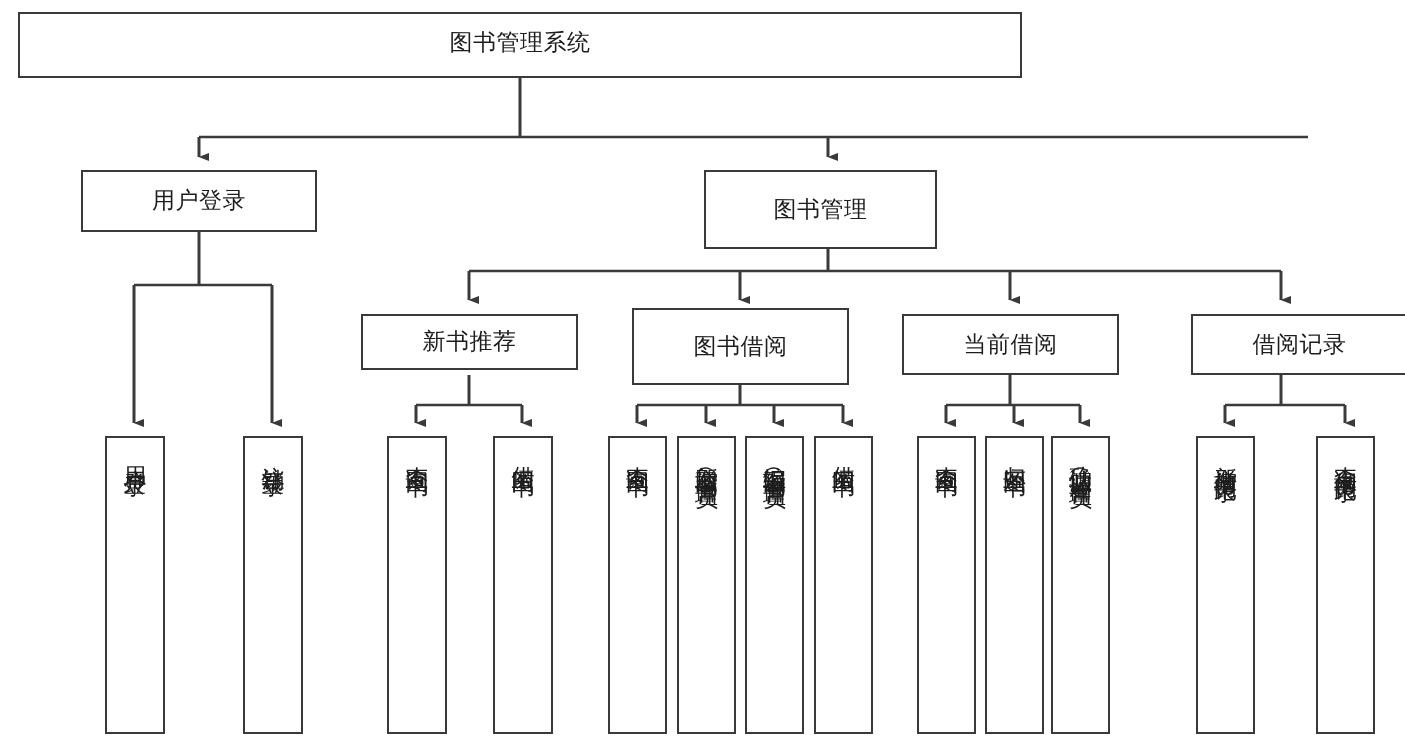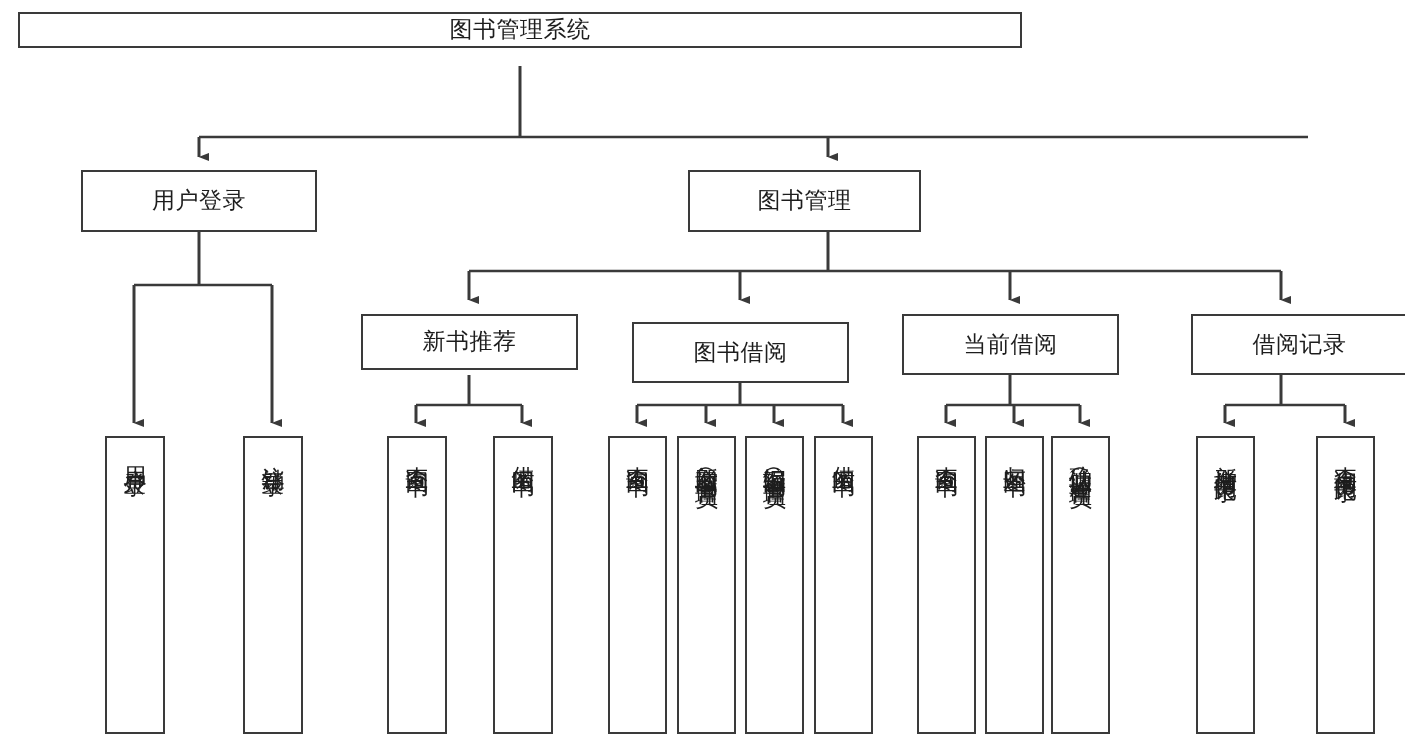--- a/index.html
+++ b/index.html
@@ -116,35 +116,35 @@
       <path d="M1014,405 L1014,423" marker-end="url(#arrowhead)"></path>
       <path d="M1080,405 L1080,423" marker-end="url(#arrowhead)"></path>
 
       <path d="M1281,375 L1281,405"></path>
       <path d="M1225,405 L1345,405" stroke-width="2.6"></path>
       <path d="M1225,405 L1225,423" marker-end="url(#arrowhead)"></path>
       <path d="M1345,405 L1345,423" marker-end="url(#arrowhead)"></path>
     </g>
   </svg>
 
-  <div class="node-box horiz" style="left:18px; top:12px; width:1004px; height:36px;">
+  <div class="node-box horiz" style="left:18px; top:12px; width:1004px; height:66px;font-family:Liberation Mono, monospace;">
     <span class="node-label">图书管理系统</span>
   </div>
 
   <div class="node-box horiz" style="left:81px; top:170px; width:236px; height:62px;">
     <span class="node-label">用户登录</span>
   </div>
-  <div class="node-box horiz" style="left:688px; top:170px; width:233px; height:62px;">
+  <div class="node-box horiz" style="left:704px; top:170px; width:233px; height:79px;">
     <span class="node-label">图书管理</span>
   </div>
 
   <div class="node-box horiz" style="left:361px; top:314px; width:217px; height:56px;">
     <span class="node-label">新书推荐</span>
   </div>
-  <div class="node-box horiz" style="left:632px; top:322px; width:217px; height:61px;">
+  <div class="node-box horiz" style="left:632px; top:308px; width:217px; height:77px;">
     <span class="node-label">图书借阅</span>
   </div>
   <div class="node-box horiz" style="left:902px; top:314px; width:217px; height:61px;">
     <span class="node-label">当前借阅</span>
   </div>
   <div class="node-box horiz" style="left:1172px; top:314px; width:217px; height:61px;margin-left:19px;">
     <span class="node-label">借阅记录</span>
   </div>
 
   <div class="node-box vert" style="left:105px; top:436px; width:60px; height:298px;">

